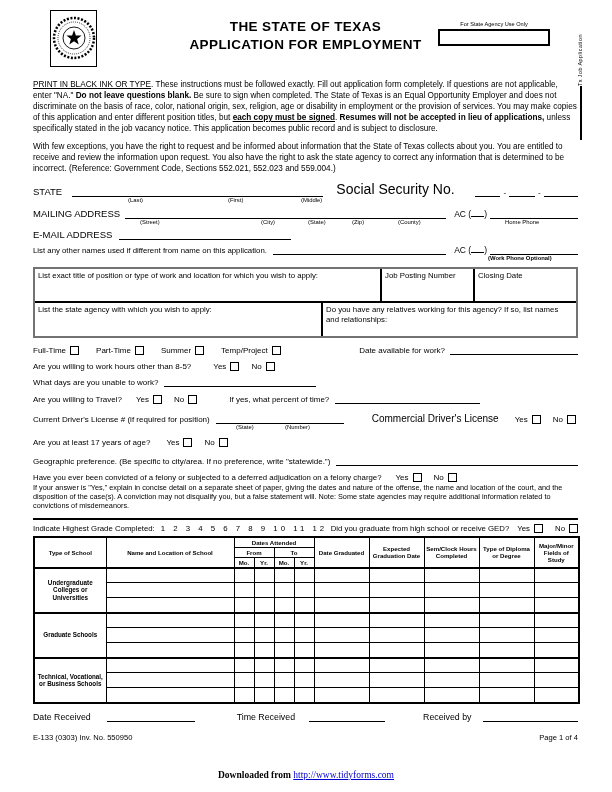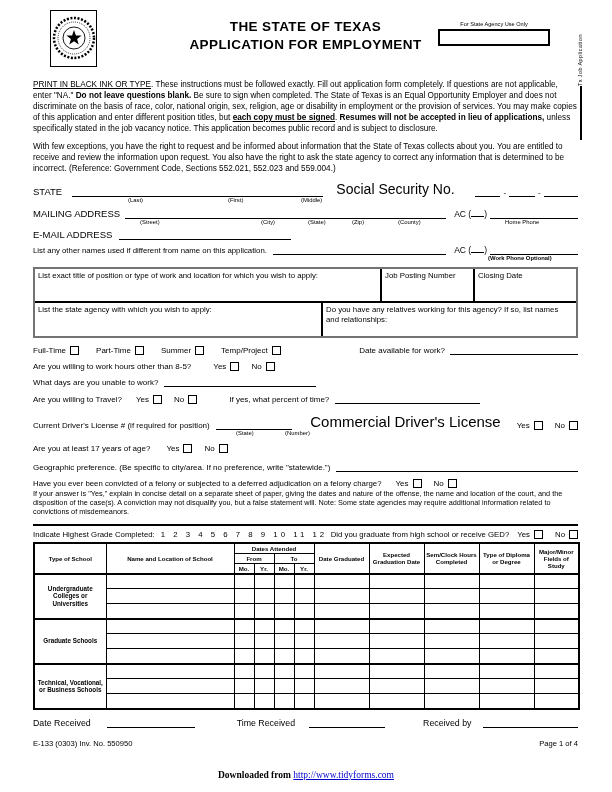--- a/index.html
+++ b/index.html
@@ -209,21 +209,21 @@
         <span class="cb"></span>
       <span class="q" style="margin-left:12px">No</span>
         <span class="cb"></span>
       <span class="q" style="margin-left:32px">If yes, what percent of time?</span>
       <span class="fl" style="width:145px;margin-left:6px"></span>
     </div>
 
     <div class="row" style="margin-top:9px">
       <span class="q">Current Driver's License # (if required for position)</span>
       <span class="fl" style="width:128px;margin-left:6px"></span>
-      <span class="q" style="margin-left:18px;font-size:15px">Commercial Driver's License</span>
+      <span class="q" style="margin-left:28px;font-size:10px">Commercial Driver's License</span>
       <span class="q" style="margin-left:16px">Yes</span>
         <span class="cb"></span>
       <span class="q" style="margin-left:12px">No</span>
         <span class="cb"></span>
     </div>
     <div class="subrow">
       <span style="left:203px">(State)</span>
       <span style="left:252px">(Number)</span>
     </div>
 

